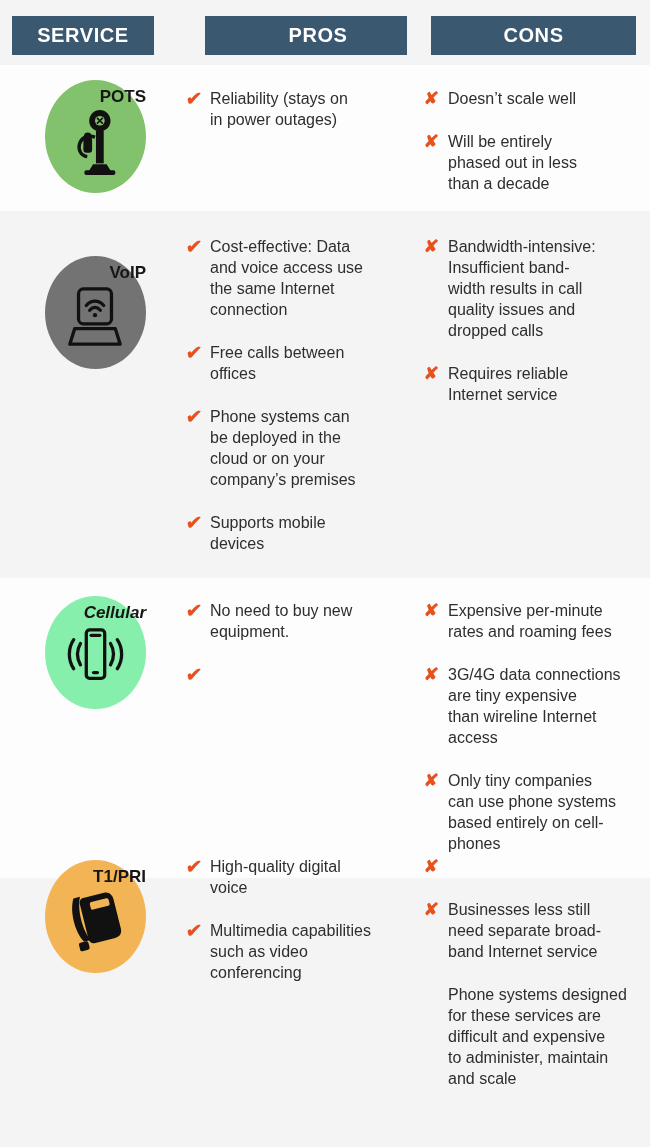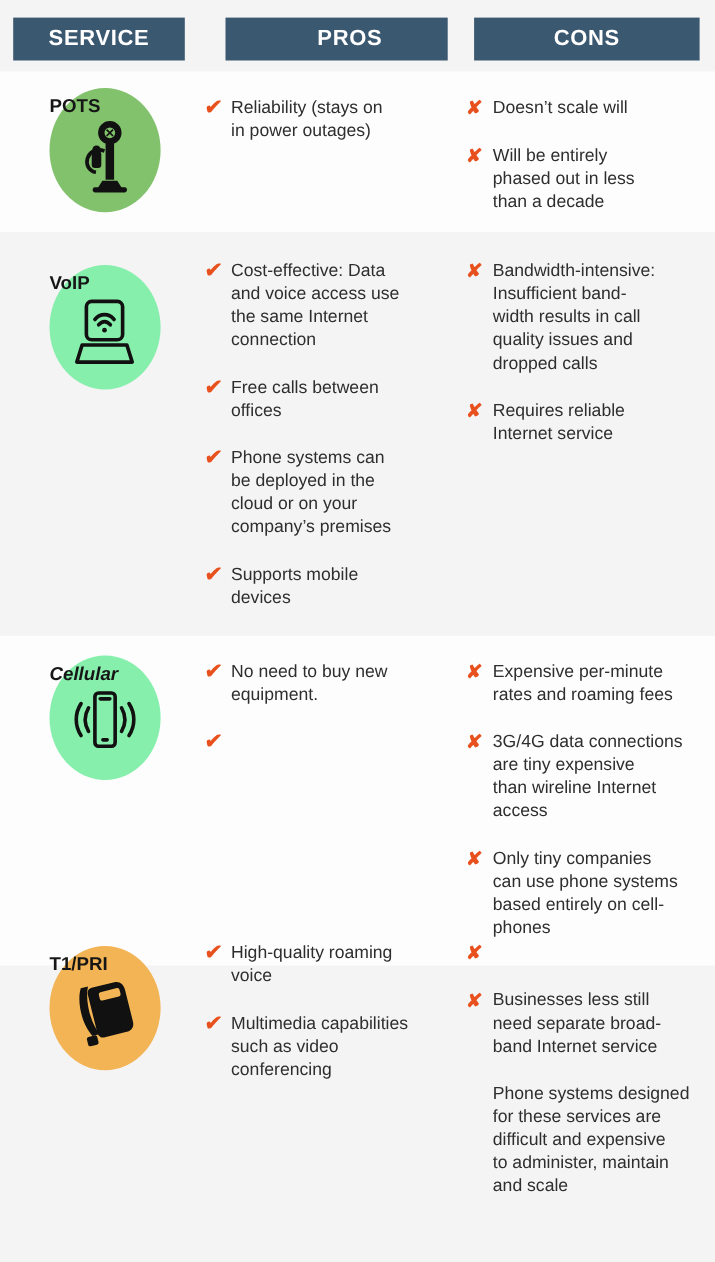--- a/index.html
+++ b/index.html
@@ -14,33 +14,33 @@
   .stripe { position:absolute; left:0; width:650px; }
   .stripe.light { background:#fdfdfe; }
   .stripe.gray  { background:#f4f4f5; }
 
   .hdr-box {
     position:absolute; top:16px; height:39px;
     background:#3b5871; color:#ffffff;
     font-size:20px; font-weight:bold; letter-spacing:0.6px;
     text-align:center; line-height:39px;
   }
-  #hdr-service { left:12px;  width:156px; }
+  #hdr-service { left:12px;  width:142px; }
   #hdr-pros    { left:205px; width:202px;padding-left:24px; }
   #hdr-cons    { left:431px; width:205px; }
 
   .row { position:absolute; left:0; width:650px; }
 
   .badge {
     position:absolute; left:45px; width:101px; height:113px;
     border-radius:50%;
   }
   .badge-label {
     position:absolute; top:7px; left:0; width:100%;
-    text-align:left; font-size:17px; font-weight:bold; color:#161616;
+    text-align:right; font-size:17px; font-weight:bold; color:#161616;
   }
   .badge svg { position:absolute; top:28px; left:19px; }
 
   .list { position:absolute; }
   .list.pros { left:186px; width:210px; }
   .list.cons { left:424px; width:222px; }
 
   .item { display:flex; align-items:flex-start; margin-bottom:22px; }
   .item:last-child { margin-bottom:0; }
   .mark {
@@ -88,33 +88,33 @@
   <div class="list pros" style="top:23px">
     <div class="item">
       <span class="mark check">✔</span>
       <span class="text">Reliability (stays on
 in power outages)</span>
     </div>
   </div>
   <div class="list cons" style="top:23px">
     <div class="item">
       <span class="mark cross">✘</span>
-      <span class="text">Doesn’t scale will</span>
+      <span class="text">Doesn’t scale well</span>
     </div>
     <div class="item">
       <span class="mark cross">✘</span>
       <span class="text">Will be entirely
 phased out in less
 than a decade</span>
     </div>
   </div>
 </div>
 
 <div class="row" style="top:211px;height:367px">
-  <div class="badge" style="top: 30px; background-color: #86efac;">
+  <div class="badge" style="top: 45px; background-color: #737373;">
     <div class="badge-label">VoIP</div>
     <svg width="62" height="70" viewBox="0 0 64 72">
       <g fill="none" stroke="#111111" stroke-width="3.4" stroke-linecap="round" stroke-linejoin="round">
         <rect x="15" y="5" width="34" height="36" rx="5"></rect>
         <path d="M23 22 C28 16 36 16 41 22"></path>
         <path d="M26.5 27 C30 23 34 23 37.5 27"></path>
         <path d="M11 46 L53 46 L58 62 L6 62 Z"></path>
       </g>
       <circle cx="32" cy="32" r="2.2" fill="#111111"></circle>
     </svg>
@@ -218,21 +218,21 @@
         <path d="M26 8 L48 8 C53 8 56 12 56 17 L56 48 C56 53 53 56 48 56 L26 56 C23 56 21 53 21 50 L21 14 C21 10 23 8 26 8 Z"></path>
         <rect x="31" y="14" width="20" height="8" rx="2" fill="#f2b455"></rect>
         <path d="M16 6 C9 18 9 40 16 52 L23 52 C17 40 17 18 23 6 Z"></path>
         <rect x="10" y="52" width="10" height="9" rx="2"></rect>
       </g>
     </svg>
   </div>
   <div class="list pros" style="top:18px">
     <div class="item">
       <span class="mark check">✔</span>
-      <span class="text">High-quality roaming
+      <span class="text">High-quality digital
 voice</span>
     </div>
     <div class="item">
       <span class="mark check">✔</span>
       <span class="text">Multimedia capabilities
 such as video
 conferencing</span>
     </div>
   </div>
   <div class="list cons" style="top:18px">

